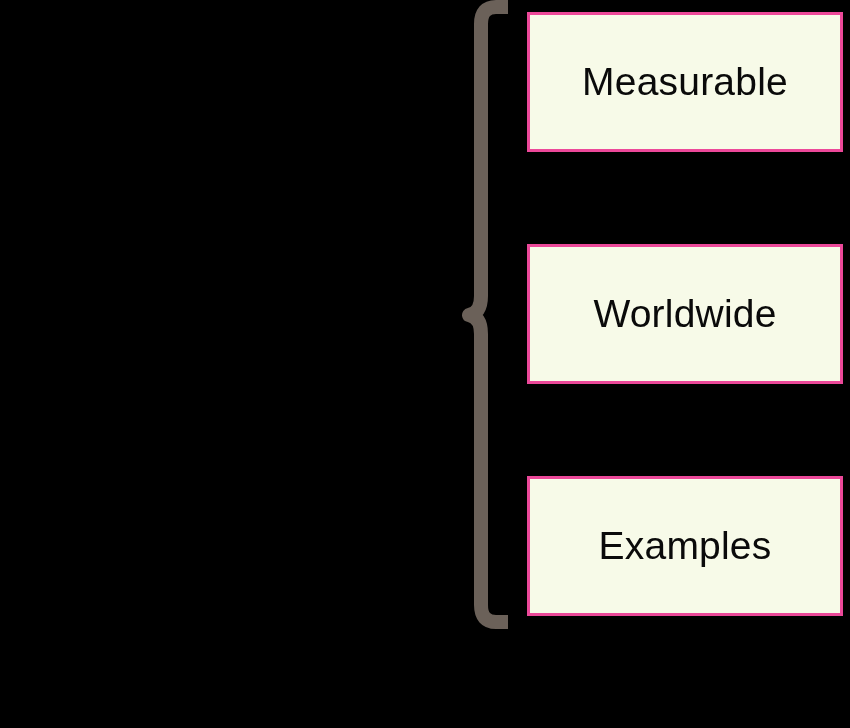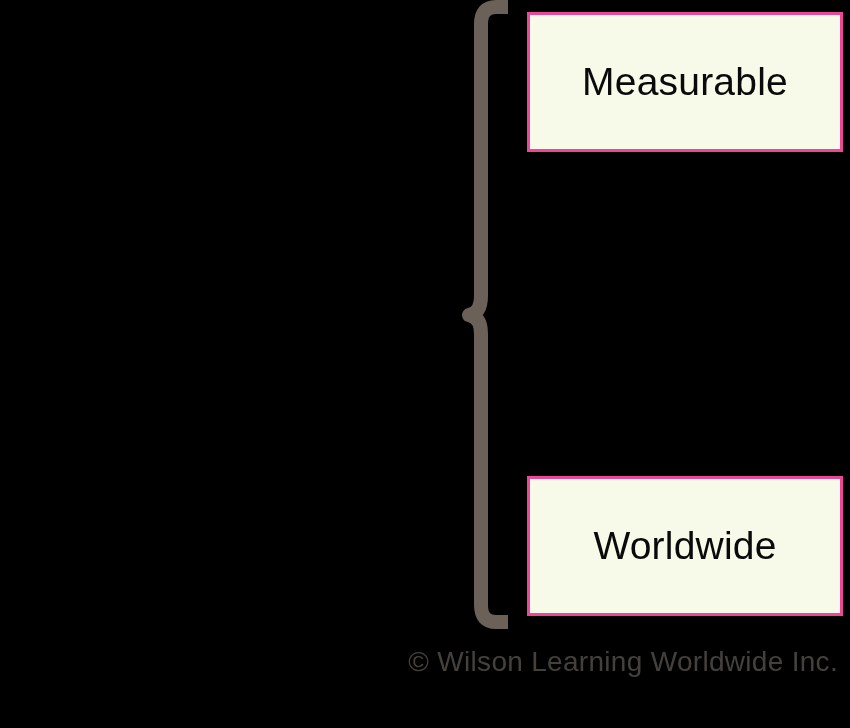--- a/index.html
+++ b/index.html
@@ -92,18 +92,20 @@
 
     <div class="concept-box">
       <span class="concept-box-label">Measurable</span>
     </div>
 
     <div class="concept-box">
       <span class="concept-box-label">Worldwide</span>
     </div>
 
 
+    <div class="concept-box">
+      <span class="concept-box-label">Examples</span>
+    </div>
 
   </div>
 
-  <div id="copyright">© Wilson Learning Worldwide Inc.</div>
 
 </div>
 
 </body></html>

